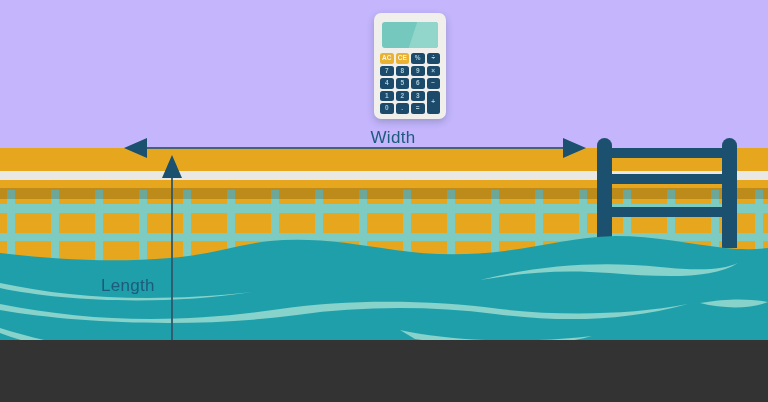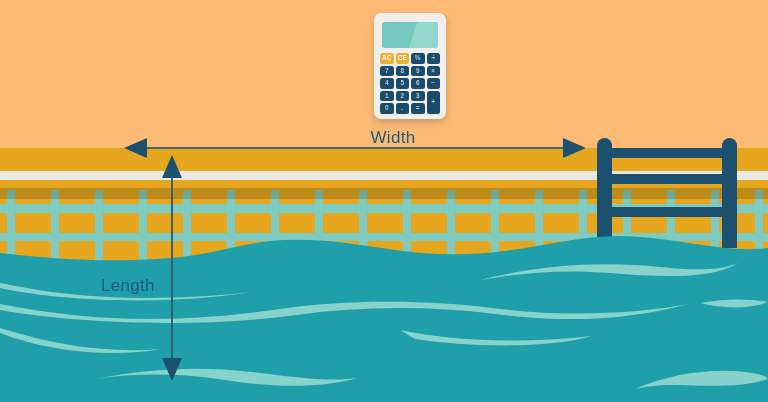--- a/index.html
+++ b/index.html
@@ -1,20 +1,20 @@
 <!DOCTYPE html>
 <html><head>
 <meta charset="utf-8">
 <style>
   html,body{margin:0;padding:0;background:#333;}
   *{box-sizing:border-box;}
   .scene{
-    position:relative;width:768px;height:402px;overflow:hidden;
+    position:relative;width:768px;height:340px;overflow:hidden;
     font-family:"Liberation Sans", sans-serif;
-    background:#fdba74;
+    background:#c4b5fd;
   }
   
   .band{position:absolute;left:0;width:768px;}
   .deck-top{top:148px;height:23px;background:#e6a71f;}
   .white-stripe{top:171px;height:9px;background:#eae8e4;}
   .deck-low{top:180px;height:10px;background:#e6a71f;}
   .tile-wall{
     top:190px;height:85px;background-color:#e6a71f;
     background-image:
       repeating-linear-gradient(to bottom,#7ecbc2 0 8px,transparent 8px 28px),

